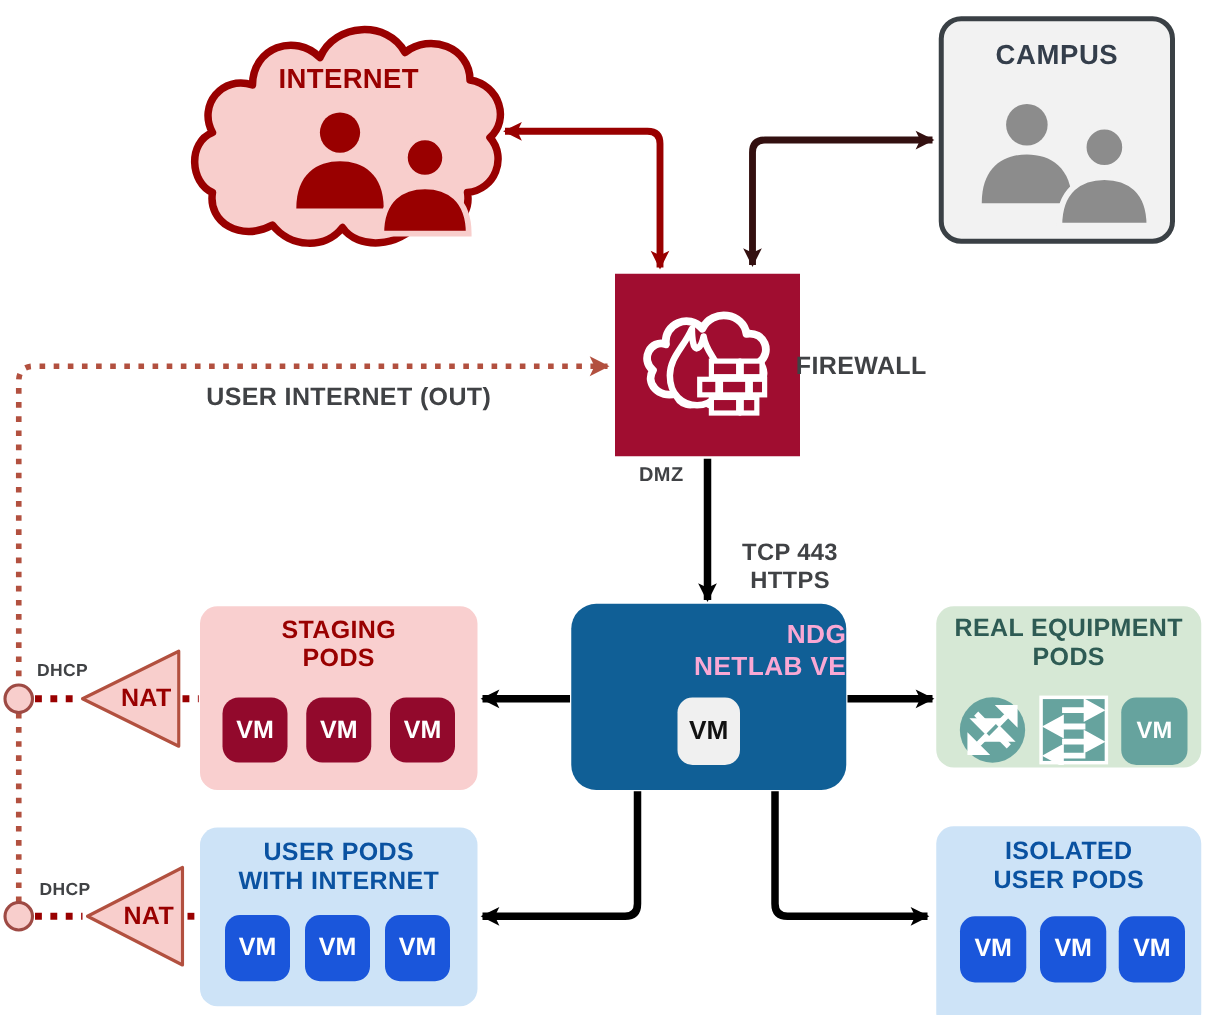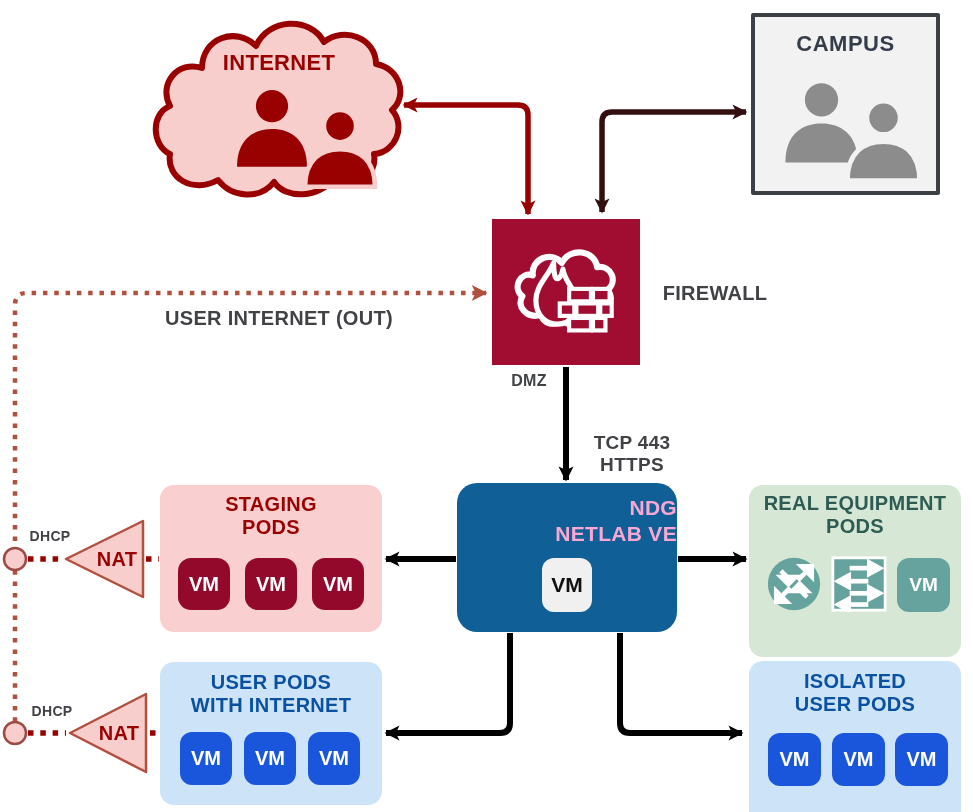--- a/index.html
+++ b/index.html
@@ -8,26 +8,26 @@
   .abs{position:absolute;}
   svg{display:block;}
   .lbl{position:absolute;font-weight:bold;color:#404245;text-align:center;letter-spacing:.3px;}
   .box{position:absolute;border-radius:14px;}
   .title{position:absolute;left:0;right:0;text-align:center;font-weight:bold;
          font-size:20px;line-height:23px;letter-spacing:.3px;}
   .chip{position:absolute;display:flex;align-items:center;justify-content:center;
         font-weight:bold;border-radius:12px;}
   
   .campus{left:751px;top:13px;width:181px;height:174px;background:#F2F2F2;
-          border:4px solid #3A4045;border-radius:2px;}
+          border:4px solid #3A4045;border-radius:18px;}
   .firewall{left:492px;top:219px;width:148px;height:146px;background:#A00D30;
             display:flex;align-items:center;justify-content:center;border-radius:0;}
   .ndg{left:457px;top:483px;width:220px;height:149px;background:#105F96;border-radius:20px;}
   .staging{left:160px;top:485px;width:222px;height:147px;background:#F9CFCF;}
-  .realequip{left:749px;top:485px;width:212px;height:172px;background:#D6E8D5;}
+  .realequip{left:749px;top:485px;width:212px;height:129px;background:#D6E8D5;}
   .userpods{left:160px;top:662px;width:222px;height:143px;background:#CDE3F7;}
   .isolated{left:749px;top:661px;width:212px;height:163px;background:#CDE3F7;}
   .vm-red{background:#92092C;color:#fff;font-size:20px;border-radius:13px;}
   .vm-blue{background:#1A56DB;color:#fff;font-size:20px;}
   .vm-teal{background:#66A39E;color:#fff;font-size:19px;}
   .vm-gray{background:#F0F0F0;color:#111;font-size:21px;}
 </style>
 </head>
 <body>
 
@@ -122,21 +122,21 @@
         <rect x="55" y="49" width="21" height="12"></rect>
           <rect x="78" y="49" width="16" height="12"></rect>
         <rect x="46" y="63" width="14" height="12"></rect>
           <rect x="62" y="63" width="21" height="12"></rect>
           <rect x="85" y="63" width="11" height="12"></rect>
         <rect x="55" y="77" width="21" height="12"></rect>
           <rect x="78" y="77" width="12" height="12"></rect>
       </g>
     </svg>
   </div>
-  <div class="lbl" style="left:652px;top:282px;width:126px;font-size:20px;">FIREWALL</div>
+  <div class="lbl" style="left:626px;top:282px;width:126px;font-size:20px;">FIREWALL</div>
   <div class="lbl" style="left:500px;top:372px;width:58px;font-size:16px;">DMZ</div>
 
   <div class="lbl" style="left:138px;top:307px;width:282px;font-size:20px;">USER INTERNET (OUT)</div>
 
   <div class="lbl" style="left:584px;top:432px;width:96px;font-size:19px;line-height:22px;">
     <span style="display:block">TCP 443</span>
     <span style="display:block">HTTPS</span>
   </div>
 
   <div class="abs ndg">

